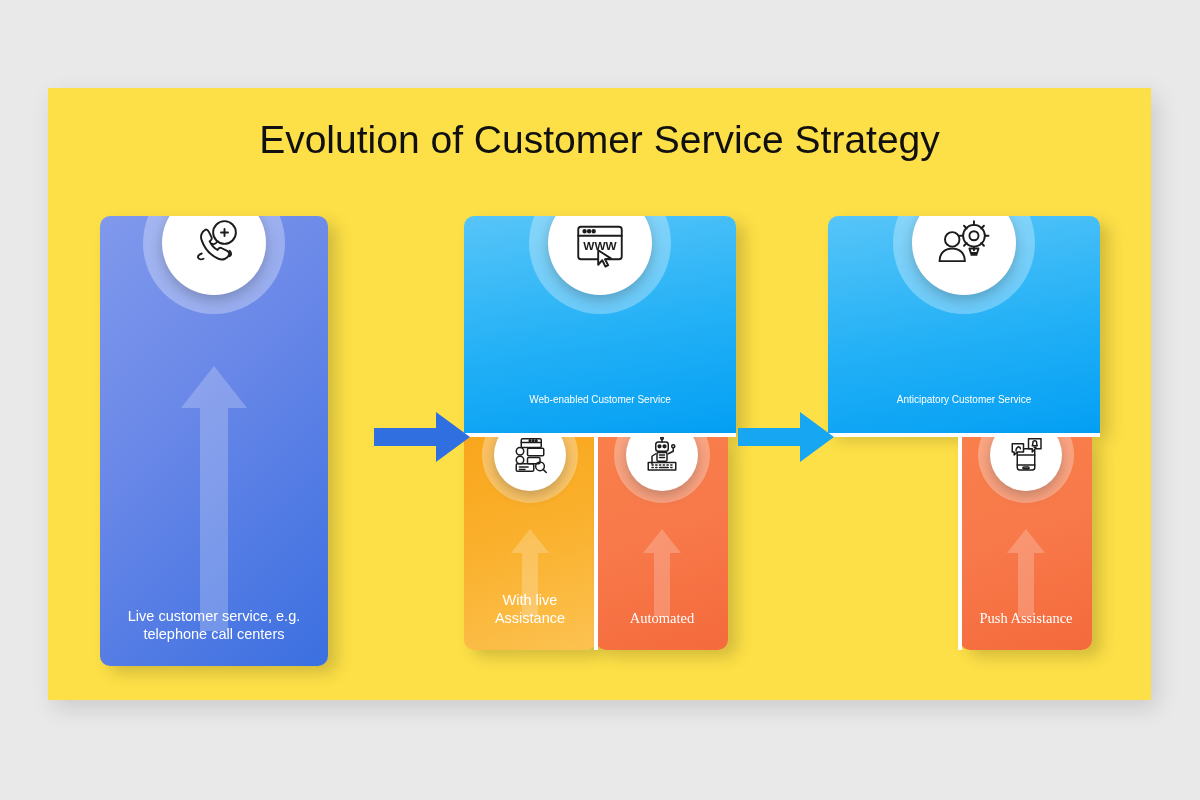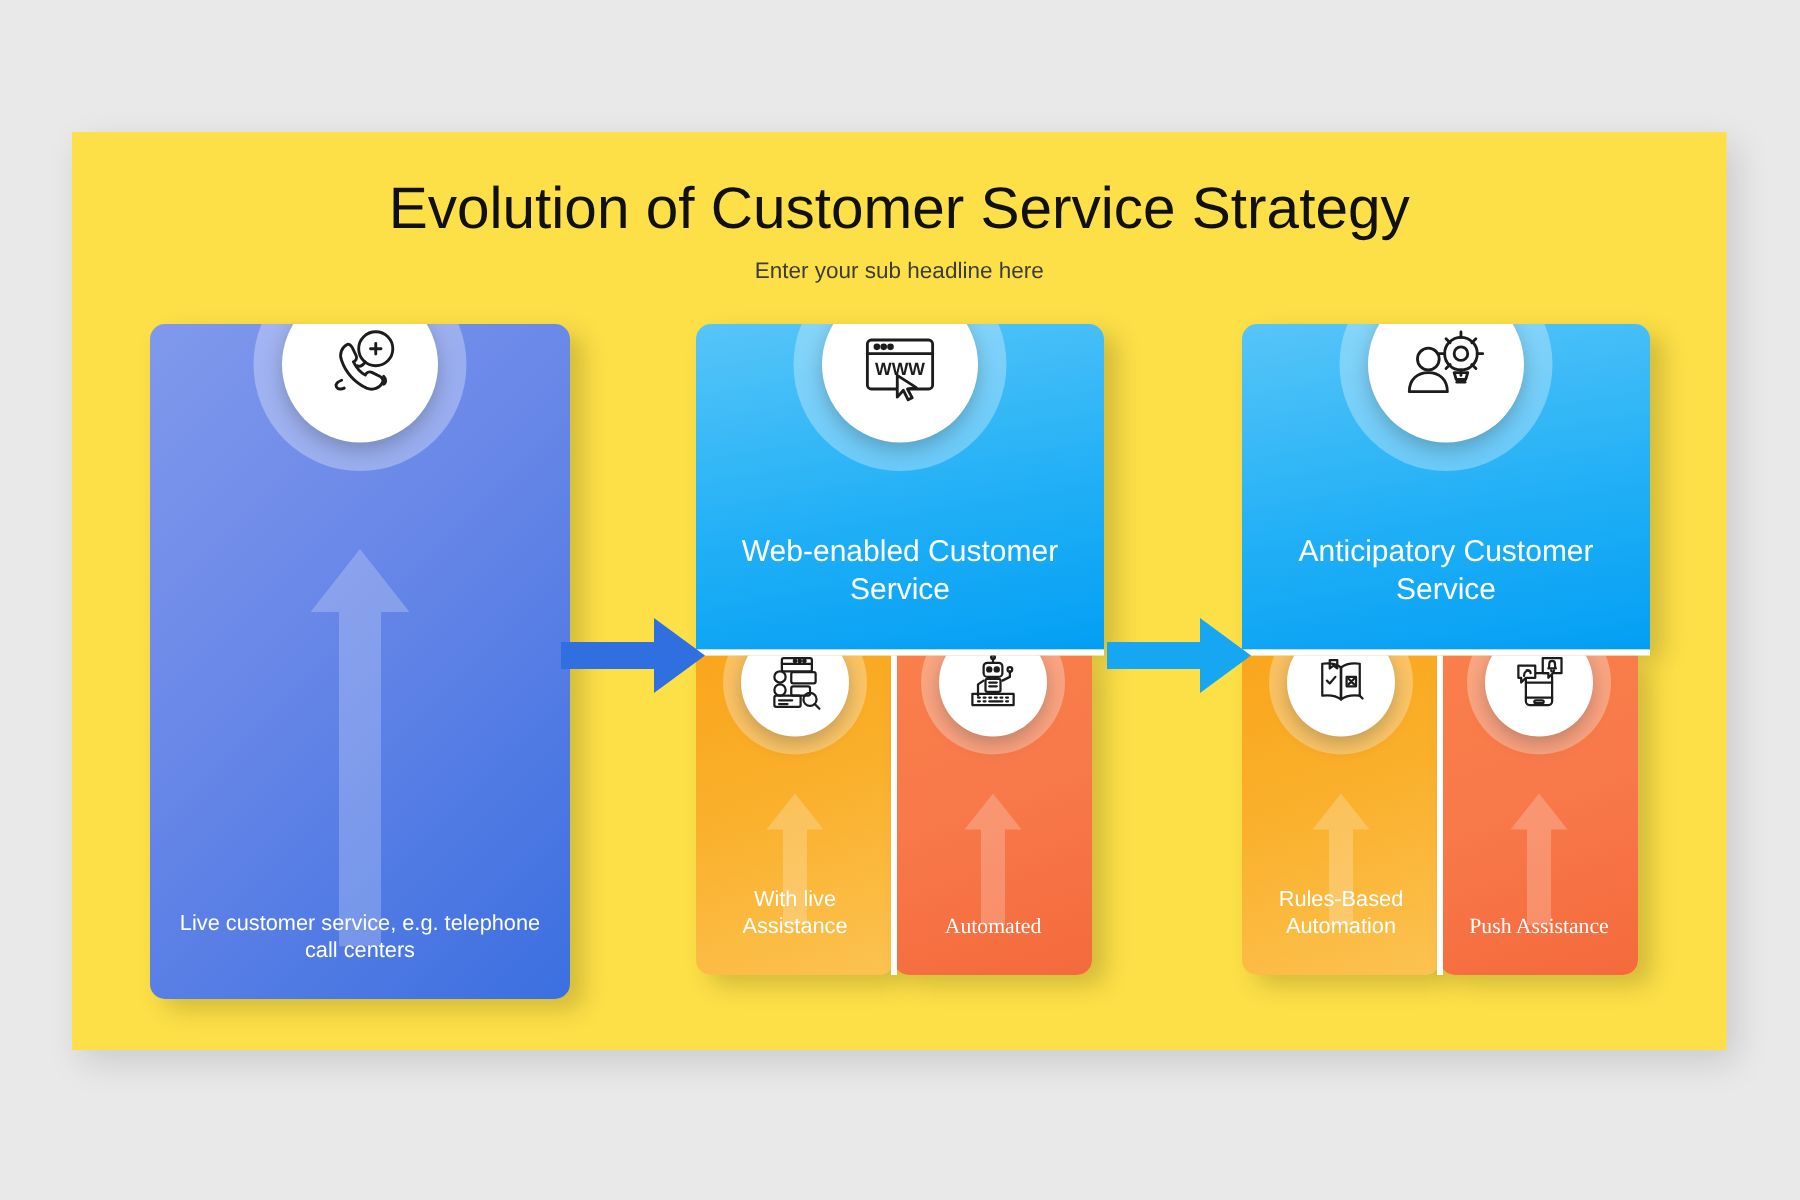--- a/index.html
+++ b/index.html
@@ -68,21 +68,21 @@
     position: absolute;
     border-radius: 10px;
     overflow: hidden;
     box-shadow: 9px 7px 16px rgba(0,0,0,0.17);
   }
 
   
   .card-tall {
     left: 52px;
     top: 128px;
-    width: 280px;
+    width: 228px;
     height: 450px;
     background: linear-gradient(135deg, #8099ec 0%, #6a88e8 40%, #3b6fe0 100%);
   }
 
   
   .card-head {
     width: 272px;
     height: 217px;
     top: 128px;
     border-radius: 10px 10px 0 0;
@@ -168,21 +168,21 @@
   
   .caption {
     position: absolute;
     left: 0;
     width: 100%;
     text-align: center;
     color: #ffffff;
     line-height: 1.28;
   }
   .cap-tall  { bottom: 22px;  font-size: 14.5px; padding: 0 16px; }
-  .cap-head  { bottom: 26px;  font-size: 20px;   padding: 0 18px; }
+  .cap-head  { bottom: 26px;  font-size: 10px;   padding: 0 18px; }
   .cap-sub   { bottom: 22px;  font-size: 14.5px; padding: 0 8px; margin-top: 36px; }
 
   
   .connector {
     position: absolute;
     top: 320px;
     width: 96px;
     height: 58px;
     z-index: 7;
   }
@@ -191,21 +191,20 @@
   .connector svg { display: block; }
 </style>
 </head>
 <body>
 
 <div id="page">
 
   <div class="slide">
 
     <div class="title">Evolution of Customer Service Strategy</div>
-    <div class="subtitle">Enter your sub headline here</div>
 
     <div class="stage">
 
       <div class="card card-tall">
 
         <div class="uparrow" style="top:150px;">
           <svg width="66" height="265" viewBox="0 0 66 265">
             <path d="M33 0 L66 42 L47 42 L47 265 L19 265 L19 42 L0 42 Z" fill="#ffffff"></path>
           </svg>
         </div>
@@ -311,42 +310,20 @@
               <circle cx="43" cy="24" r="5"></circle>
               <path d="M43 8 v4 M43 36 v4 M27 24 h4 M55 24 h4 M32 13 l3 3 M51 32 l3 3 M54 13 l-3 3 M35 32 l-3 3"></path>
               <path d="M38 38 h10 l-1.5 5 h-7 Z"></path>
               <path d="M40 45 h6"></path>
             </svg>
           </div>
         </div>
         <div class="caption cap-head">Anticipatory Customer Service</div>
       </div>
 
-      <div class="card card-sub sub-amber sub-a3">
-        <div class="uparrow" style="top:92px;">
-          <svg width="38" height="88" viewBox="0 0 38 88">
-            <path d="M19 0 L38 24 L27 24 L27 88 L11 88 L11 24 L0 24 Z" fill="#ffffff"></path>
-          </svg>
-        </div>
-        <div class="badge badge-sm">
-          <div class="badge-inner">
-            <svg width="40" height="40" viewBox="0 0 64 64" fill="none" stroke="#1c1c1c" stroke-width="2.4" stroke-linecap="round" stroke-linejoin="round">
-              <path d="M32 16 c-5 -4 -12 -5 -20 -4 v34 c8 -1 15 0 20 4 Z"></path>
-              <path d="M32 16 c5 -4 12 -5 20 -4 v34 c-8 -1 -15 0 -20 4 Z"></path>
-              <path d="M32 16 v34"></path>
-              <path d="M20 8 h8 v9 l-4 -3 l-4 3 Z"></path>
-              <path d="M17 30 l3 3 l6 -7"></path>
-              <path d="M38 26 h10 v10 h-10 Z"></path>
-              <path d="M40 28 l6 6 M46 28 l-6 6"></path>
-              <path d="M52 46 l3 3"></path>
-            </svg>
-          </div>
-        </div>
-        <div class="caption cap-sub">Rules-Based Automation</div>
-      </div>
 
       <div class="card card-sub sub-orange sub-b3">
         <div class="uparrow" style="top:92px;">
           <svg width="38" height="88" viewBox="0 0 38 88">
             <path d="M19 0 L38 24 L27 24 L27 88 L11 88 L11 24 L0 24 Z" fill="#ffffff"></path>
           </svg>
         </div>
         <div class="badge badge-sm">
           <div class="badge-inner">
             <svg width="40" height="40" viewBox="0 0 64 64" fill="none" stroke="#1c1c1c" stroke-width="2.4" stroke-linecap="round" stroke-linejoin="round">

